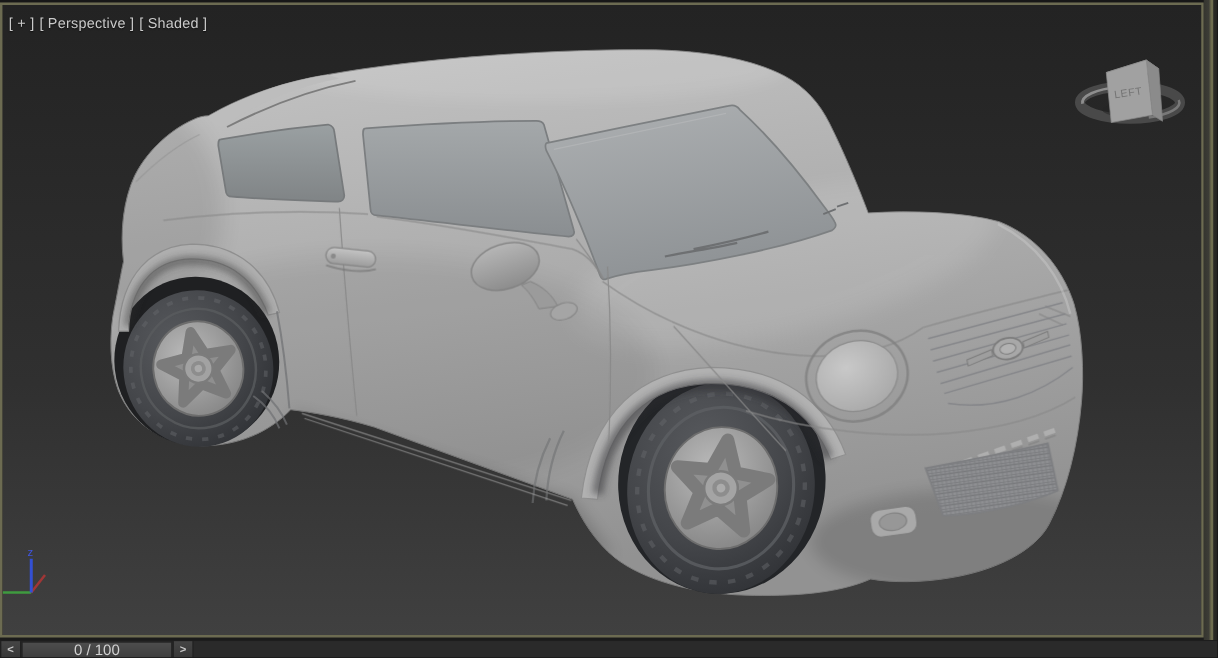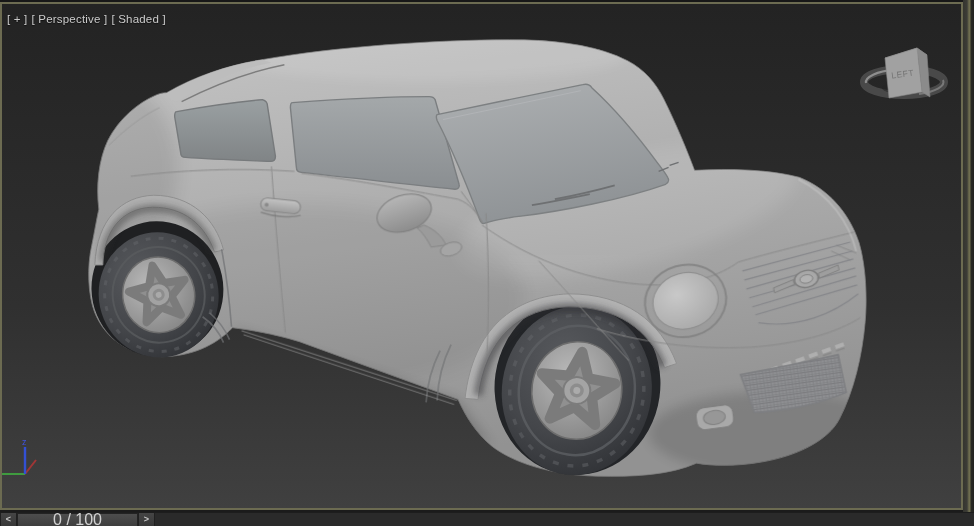--- a/index.html
+++ b/index.html
@@ -16,21 +16,21 @@
   .viewcube{position:absolute;right:8px;top:32px;width:96px;height:72px;}
   .axis-gizmo{position:absolute;left:0;bottom:22px;width:46px;height:50px;}
   .right-strip{position:absolute;left:963px;top:0;width:11px;height:512px;
                background:linear-gradient(90deg,#35352f 0px,#3c3c36 4px,#6e6d4f 6px,#6e6d4f 7px,#2b2b26 8px,#232320 11px);}
   .timebar{position:absolute;left:0;top:512px;width:974px;height:14px;background:#2d2d2d;
            display:flex;align-items:stretch;border-top:1px solid #1d1d1d;}
   .ts-btn{width:17px;background:linear-gradient(#454545,#383838);color:#c9c9c9;
           font:bold 9px "Liberation Sans",sans-serif;border:none;border-right:1px solid #202020;
           border-left:1px solid #202020;padding:0 0 2px 0;cursor:pointer;line-height:12px;}
   .ts-handle{width:121px;background:linear-gradient(#4d4d4d,#3e3e3e);border:1px solid #232323;
-             border-bottom:none;color:#d2d2d2;font-size:16px;display:flex;align-items:center;
+             border-bottom:none;color:#d2d2d2;font-size:12px;display:flex;align-items:center;
              justify-content:center;cursor:ew-resize;line-height:12px;}
   .ts-track{flex:1;background:#2a2a2a;cursor:pointer;}
 </style>
 </head>
 <body>
 
 <div class="stage">
   <div class="top-strip"></div>
 
   <div class="viewport">

